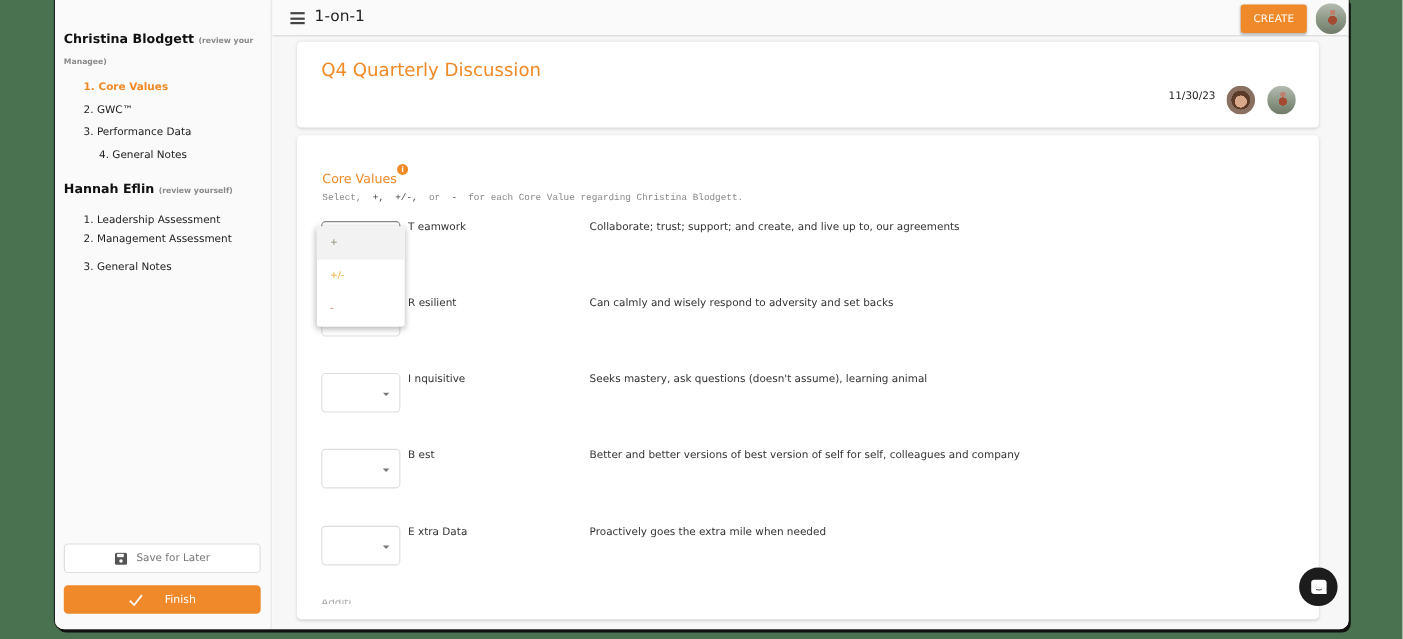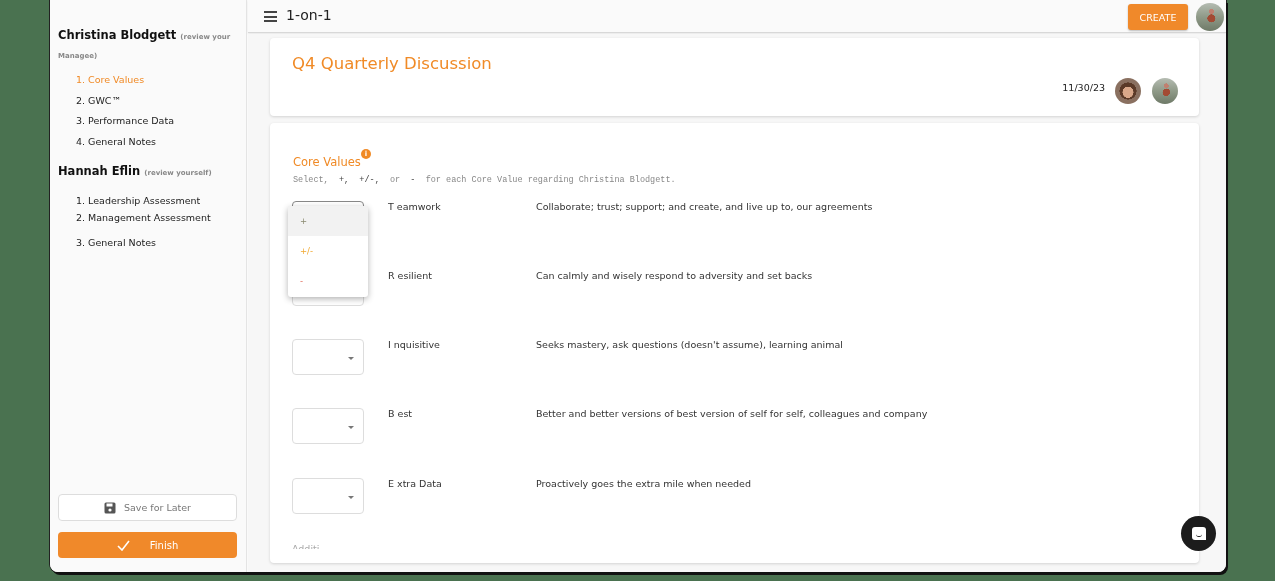--- a/index.html
+++ b/index.html
@@ -33,21 +33,21 @@
   }
   .side-section-title .sub {
     font-size: 7px; color: #888; font-weight: bold;
   }
   .side-item {
     position: absolute; left: 26px;
     font-size: 9.5px; color: #222;
     cursor: pointer;
     white-space: nowrap;
   }
-  .side-item.active { color: #f08a26; }
+  .side-item.active { color: #f08a26; font-weight: bold; }
   .save-btn {
     position: absolute; left: 8px; top: 494px; width: 179px; height: 27px;
     background: #fff; border: 1px solid #ddd; border-radius: 4px;
     display: flex; align-items: center; justify-content: center; gap: 8px;
     font-size: 9.5px; color: #777; cursor: pointer;
   }
   .finish-btn {
     position: absolute; left: 8px; top: 532px; width: 179px; height: 26px;
     background: #f0892a; border-radius: 4px;
     display: flex; align-items: center; justify-content: center; gap: 20px;
@@ -129,21 +129,21 @@
     position: absolute; left: 0; top: 0; width: 72px; height: 36px;
     border: 1px solid #ddd; border-radius: 4px; background: #fff; cursor: pointer;
   }
   .cv-select .caret {
     position: absolute; right: 9px; top: 17px;
     width: 0; height: 0;
     border-left: 3px solid transparent; border-right: 3px solid transparent;
     border-top: 3.5px solid #777;
   }
   .cv-name {
-    position: absolute; left: 96px; top: 0; font-size: 9.5px; color: #333; white-space: pre;
+    position: absolute; left: 79px; top: 0; font-size: 9.5px; color: #333; white-space: pre;
   }
   .cv-desc {
     position: absolute; left: 244px; top: 0; font-size: 9.5px; color: #333; white-space: nowrap;
   }
   .dropdown {
     position: absolute; left: 238px; top: 206px; width: 80px; height: 91px;
     background: #fff; border-radius: 3px;
     box-shadow: 0 2px 6px rgba(0,0,0,0.3);
     z-index: 10;
   }
@@ -176,21 +176,21 @@
 <div class="window">
 
   <div class="sidebar">
     <div class="side-section-title" style="top:27px;">
       <span>Christina Blodgett</span>
       <span class="sub">(review your Managee)</span>
     </div>
     <div class="side-item active" style="top:74px;">1. Core Values</div>
     <div class="side-item" style="top:95px;">2. GWC™</div>
     <div class="side-item" style="top:115px;">3. Performance Data</div>
-    <div class="side-item" style="top:136px;">4. General Notes</div>
+    <div class="side-item" style="top:136px;margin-left:14px;">4. General Notes</div>
 
     <div class="side-section-title" style="top:163px;">
       <span>Hannah Eflin</span>
       <span class="sub">(review yourself)</span>
     </div>
     <div class="side-item" style="top:195px;">1. Leadership Assessment</div>
     <div class="side-item" style="top:212px;">2. Management Assessment</div>
     <div class="side-item" style="top:237px;">3. General Notes</div>
 
     <div class="save-btn">

